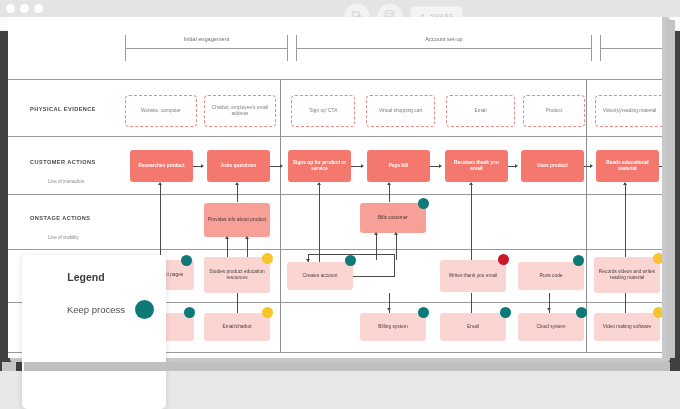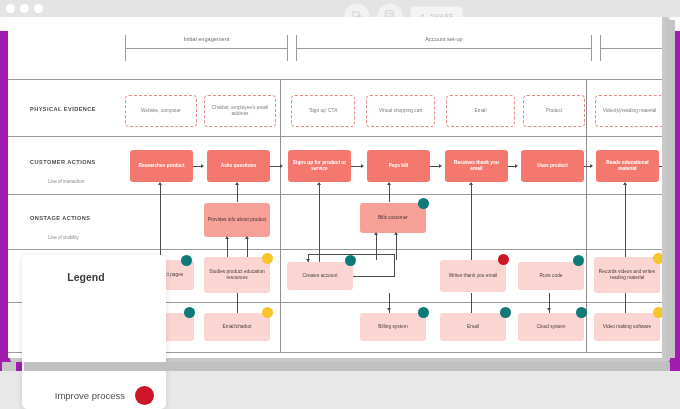--- a/index.html
+++ b/index.html
@@ -4,21 +4,21 @@
 <style>
   * { box-sizing: border-box; margin: 0; padding: 0; }
   html, body {
     width: 680px; height: 409px;
     overflow: hidden;
     background: #e8e8e8;
     font-family: "Liberation Sans", sans-serif;
   }
 
   
-  #app-window { position: absolute; inset: 0; background: #a21caf; }
+  #app-window { position: absolute; inset: 0; background: #404040; }
 
   #titlebar {
     position: absolute; left: 0; top: 0; width: 680px; height: 17px;
     background: #e4e4e4;
   }
   .win-dots { position: absolute; left: 6px; top: 4px; display: flex; gap: 5px; }
   .win-dot { width: 9px; height: 9px; border-radius: 50%; background: #ffffff; }
 
   #toolbar {
     position: absolute; left: 0; top: 17px; width: 680px; height: 14px;
@@ -411,19 +411,19 @@
 
   </div>
 
   <div id="vscroll"></div>
   <div id="bottom-pane"></div>
   <div id="hscroll-left-stub"></div>
   <div id="hscroll"></div>
 
   <div id="legend-panel">
     <div id="legend-title">Legend</div>
-    <div class="legend-row" style="top:128px;">
-      <span class="legend-text">Improve process</span>
-      <span class="legend-dot" style="background:#cc1728;"></span>
+    <div class="legend-row" style="top:42px;">
+      <span class="legend-text">Keep process</span>
+      <span class="legend-dot" style="background:#0d7a78;"></span>
     </div>
   </div>
 
 </div>
 
 </body></html>

